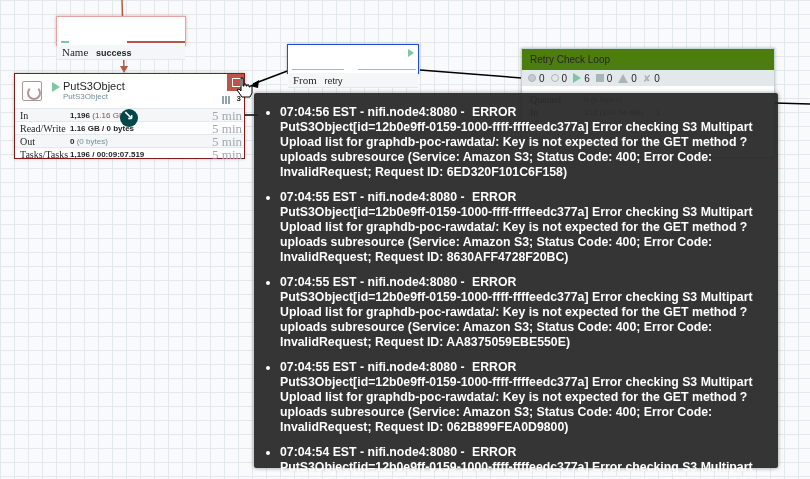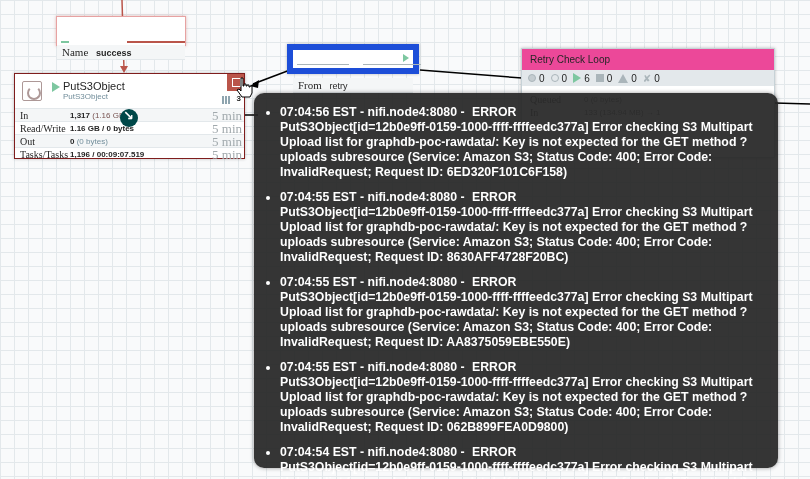--- a/index.html
+++ b/index.html
@@ -16,21 +16,21 @@
   }
   .abs { position: absolute; }
 
   
   svg.lines { position: absolute; left: 0; top: 0; width: 810px; height: 479px; pointer-events: none; }
 
   
   .conn-label {
     position: absolute;
     background: #fff;
-    border: 6px solid #1d4ed8;
+    border: 1px solid #1d4ed8;
     box-shadow: 0 0 3px rgba(0,0,0,0.25);
     font-size: 11px;
   }
   .conn-label.selected { border: 1px solid #e7a2a2; box-shadow: 0 0 3px rgba(186,85,78,0.4); }
   .conn-row { height: 15px; line-height: 15px; padding-left: 5px; white-space: nowrap; margin-top: 28px; }
   .conn-row.alt { background: #f4f6f7; border-bottom: 1px solid #e3e8eb; }
   .conn-key { color: #262626; font-family: "Liberation Serif", serif; }
   .conn-val { font-family: "Liberation Sans", sans-serif; font-weight: bold; font-size: 9px; color: #262626; margin-left: 5px; }
   .conn-sub { font-family: "Liberation Sans", sans-serif; font-size: 9px; color: #775351; }
   .conn-sub.grey { color: #7e8284; }
@@ -87,42 +87,42 @@
 
   
   .cursor { position: absolute; left: 235px; top: 77px; width: 18px; height: 22px; }
 
   
   .pgroup {
     position: absolute; left: 521px; top: 48px; width: 254px; height: 110px;
     background: #fff; border: 1px solid #c7d2d7;
     box-shadow: 0 0 3px rgba(0,0,0,0.25);
   }
-  .pg-title { height: 21px; background: #ec4899; padding-left: 8px; line-height: 21px;
+  .pg-title { height: 21px; background: #4d7c0f; padding-left: 8px; line-height: 21px;
     font-family: "Liberation Sans", sans-serif; font-size: 10px; color: #262626; }
   .pg-stats { height: 16px; background: #e3e8eb; display: flex; align-items: center; padding-left: 6px; gap: 6px;
     font-family: "Liberation Sans", sans-serif; font-size: 10px; color: #262626; }
   .pg-stat { display: flex; align-items: center; gap: 3px; }
   .ico-circle { width: 8px; height: 8px; border-radius: 50%; background: #c4ccd0; border: 1px solid #aab5ba; }
   .ico-slash { width: 8px; height: 8px; border-radius: 50%; border: 1px solid #aab5ba; position: relative; }
   .ico-play { width: 0; height: 0; border-left: 8px solid #7dc7a0; border-top: 5px solid transparent; border-bottom: 5px solid transparent; }
   .ico-stop { width: 8px; height: 8px; background: #aab5ba; }
   .ico-warn { width: 0; height: 0; border-left: 5px solid transparent; border-right: 5px solid transparent; border-bottom: 9px solid #aab5ba; }
   .ico-disabled { font-size: 10px; color: #aab5ba; font-family: "DejaVu Sans", sans-serif; }
 
   
   .pg-row { position: absolute; left: 0; right: 0; height: 13px; line-height: 13px; font-size: 10px; color: #555; }
   .pg-row .k { position: absolute; left: 8px; }
   .pg-row .v { position: absolute; left: 62px; font-family: "Liberation Sans", sans-serif; font-size: 8px; color: #777; }
 
   
   .tooltip {
     position: absolute; left: 254px; top: 93px; width: 524px; height: 375px;
     background: rgba(38,38,38,0.93);
-    border-radius: 10px;
+    border-radius: 2px;
     box-shadow: 0 0 4px rgba(0,0,0,0.4);
     padding: 12px 10px 0 12px;
   }
   .tooltip ul { list-style: none; }
   .tooltip li {
     position: relative; padding-left: 14px; margin-bottom: 10px;
     font-family: "Liberation Sans", sans-serif; font-size: 12.3px; font-weight: bold; line-height: 15px; color: #fff;
   }
   .tooltip li::before {
     content: ""; position: absolute; left: 0; top: 6px; width: 4px; height: 4px; border-radius: 50%; background: #fff;
@@ -171,21 +171,21 @@
     <div class="run-icon"></div>
     <div class="proc-name">PutS3Object</div>
     <div class="proc-type">PutS3Object</div>
     <div class="bulletin-btn"></div>
     <div class="tasks-icon"></div>
     <div class="tasks-count">3</div>
   </div>
   <div>
     <div class="stat-row">
       <span class="stat-key">In</span>
-      <span class="stat-val"><span>1,317</span> <span class="sub">(1.16 GB)</span></span>
+      <span class="stat-val"><span>1,196</span> <span class="sub">(1.16 GB)</span></span>
       <span class="stat-time">5 min</span>
     </div>
     <div class="stat-row">
       <span class="stat-key">Read/Write</span>
       <span class="stat-val">1.16 GB / 0 bytes</span>
       <span class="stat-time">5 min</span>
     </div>
     <div class="stat-row">
       <span class="stat-key">Out</span>
       <span class="stat-val"><span>0</span> <span class="sub" style="color:#728e9b">(0 bytes)</span></span>

